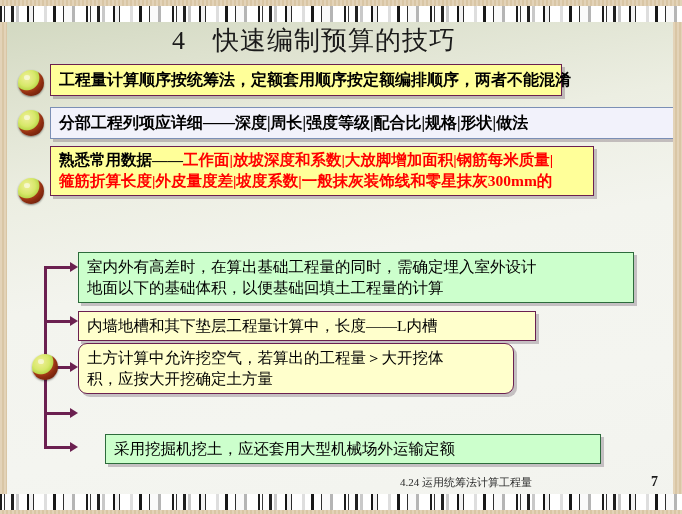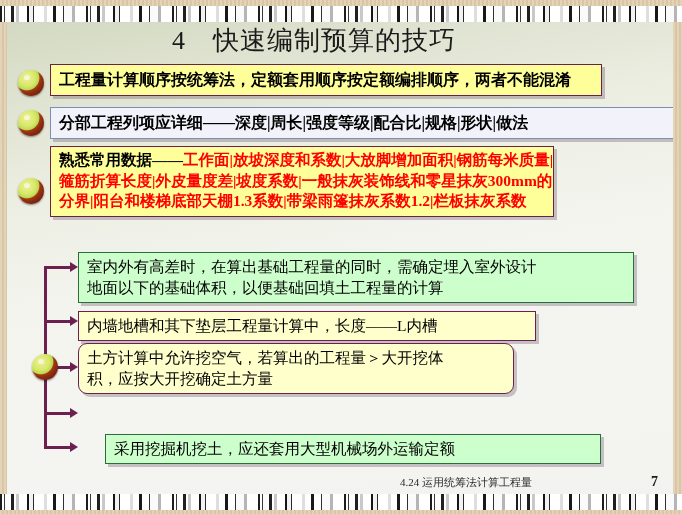--- a/index.html
+++ b/index.html
@@ -128,27 +128,27 @@
   .t-black { color: #000000; }
   .t-red   { color: #ff0000; }
   .t-blue  { color: #0000cc; }
 
   .line {
     display: block;
     white-space: pre;
   }
 
   
-  #box1 { left: 50px; top: 64px; width: 552px; }
+  #box1 { left: 50px; top: 64px; width: 512px; }
   #box1 .line { font-size: 16px; line-height: 23px; font-weight: bold; }
 
   #box2 { left: 50px; top: 107px; width: 638px; }
   #box2 .line { font-size: 16px; line-height: 23px; font-weight: bold; }
 
-  #box3 { left: 50px; top: 146px; width: 504px; }
+  #box3 { left: 50px; top: 146px; width: 544px; }
   #box3 .line { font-size: 15.5px; line-height: 20.5px; font-weight: bold; }
 
   .sub-box .line { font-size: 15.5px; line-height: 21px; }
 
   #box4 { left: 78px; top: 252px; width: 556px; }
   #box5 { left: 78px; top: 311px; width: 458px; }
   #box6 { left: 78px; top: 343px; width: 436px; border-radius: 9px; }
   #box7 { left: 78px; top: 402px; width: 418px; }
   #box8 { left: 78px; top: 434px; width: 496px; margin-left: 27px; }
 
@@ -229,21 +229,20 @@
     <span class="line t-black">工程量计算顺序按统筹法，定额套用顺序按定额编排顺序，两者不能混淆</span>
   </div>
 
   <div class="box box-white" id="box2">
     <span class="line t-black">分部工程列项应详细——深度|周长|强度等级|配合比|规格|形状|做法</span>
   </div>
 
   <div class="box box-yellow" id="box3">
     <span class="line"><span class="t-black">熟悉常用数据——</span><span class="t-red">工作面|放坡深度和系数|大放脚增加面积|钢筋每米质量|</span></span>
     <span class="line t-red">箍筋折算长度|外皮量度差|坡度系数|一般抹灰装饰线和零星抹灰300mm的</span>
-    <span class="line t-red">分界|阳台和楼梯底部天棚1.3系数|带梁雨篷抹灰系数1.2|栏板抹灰系数</span>
   </div>
 
   <div class="conn conn-v"></div>
 
   <div class="conn conn-h" style="top:266px;"></div>
   <div class="arrow" style="left:70px; top:262px;"></div>
 
   <div class="conn conn-h" style="top:320px;"></div>
   <div class="arrow" style="left:70px; top:316px;"></div>
 

